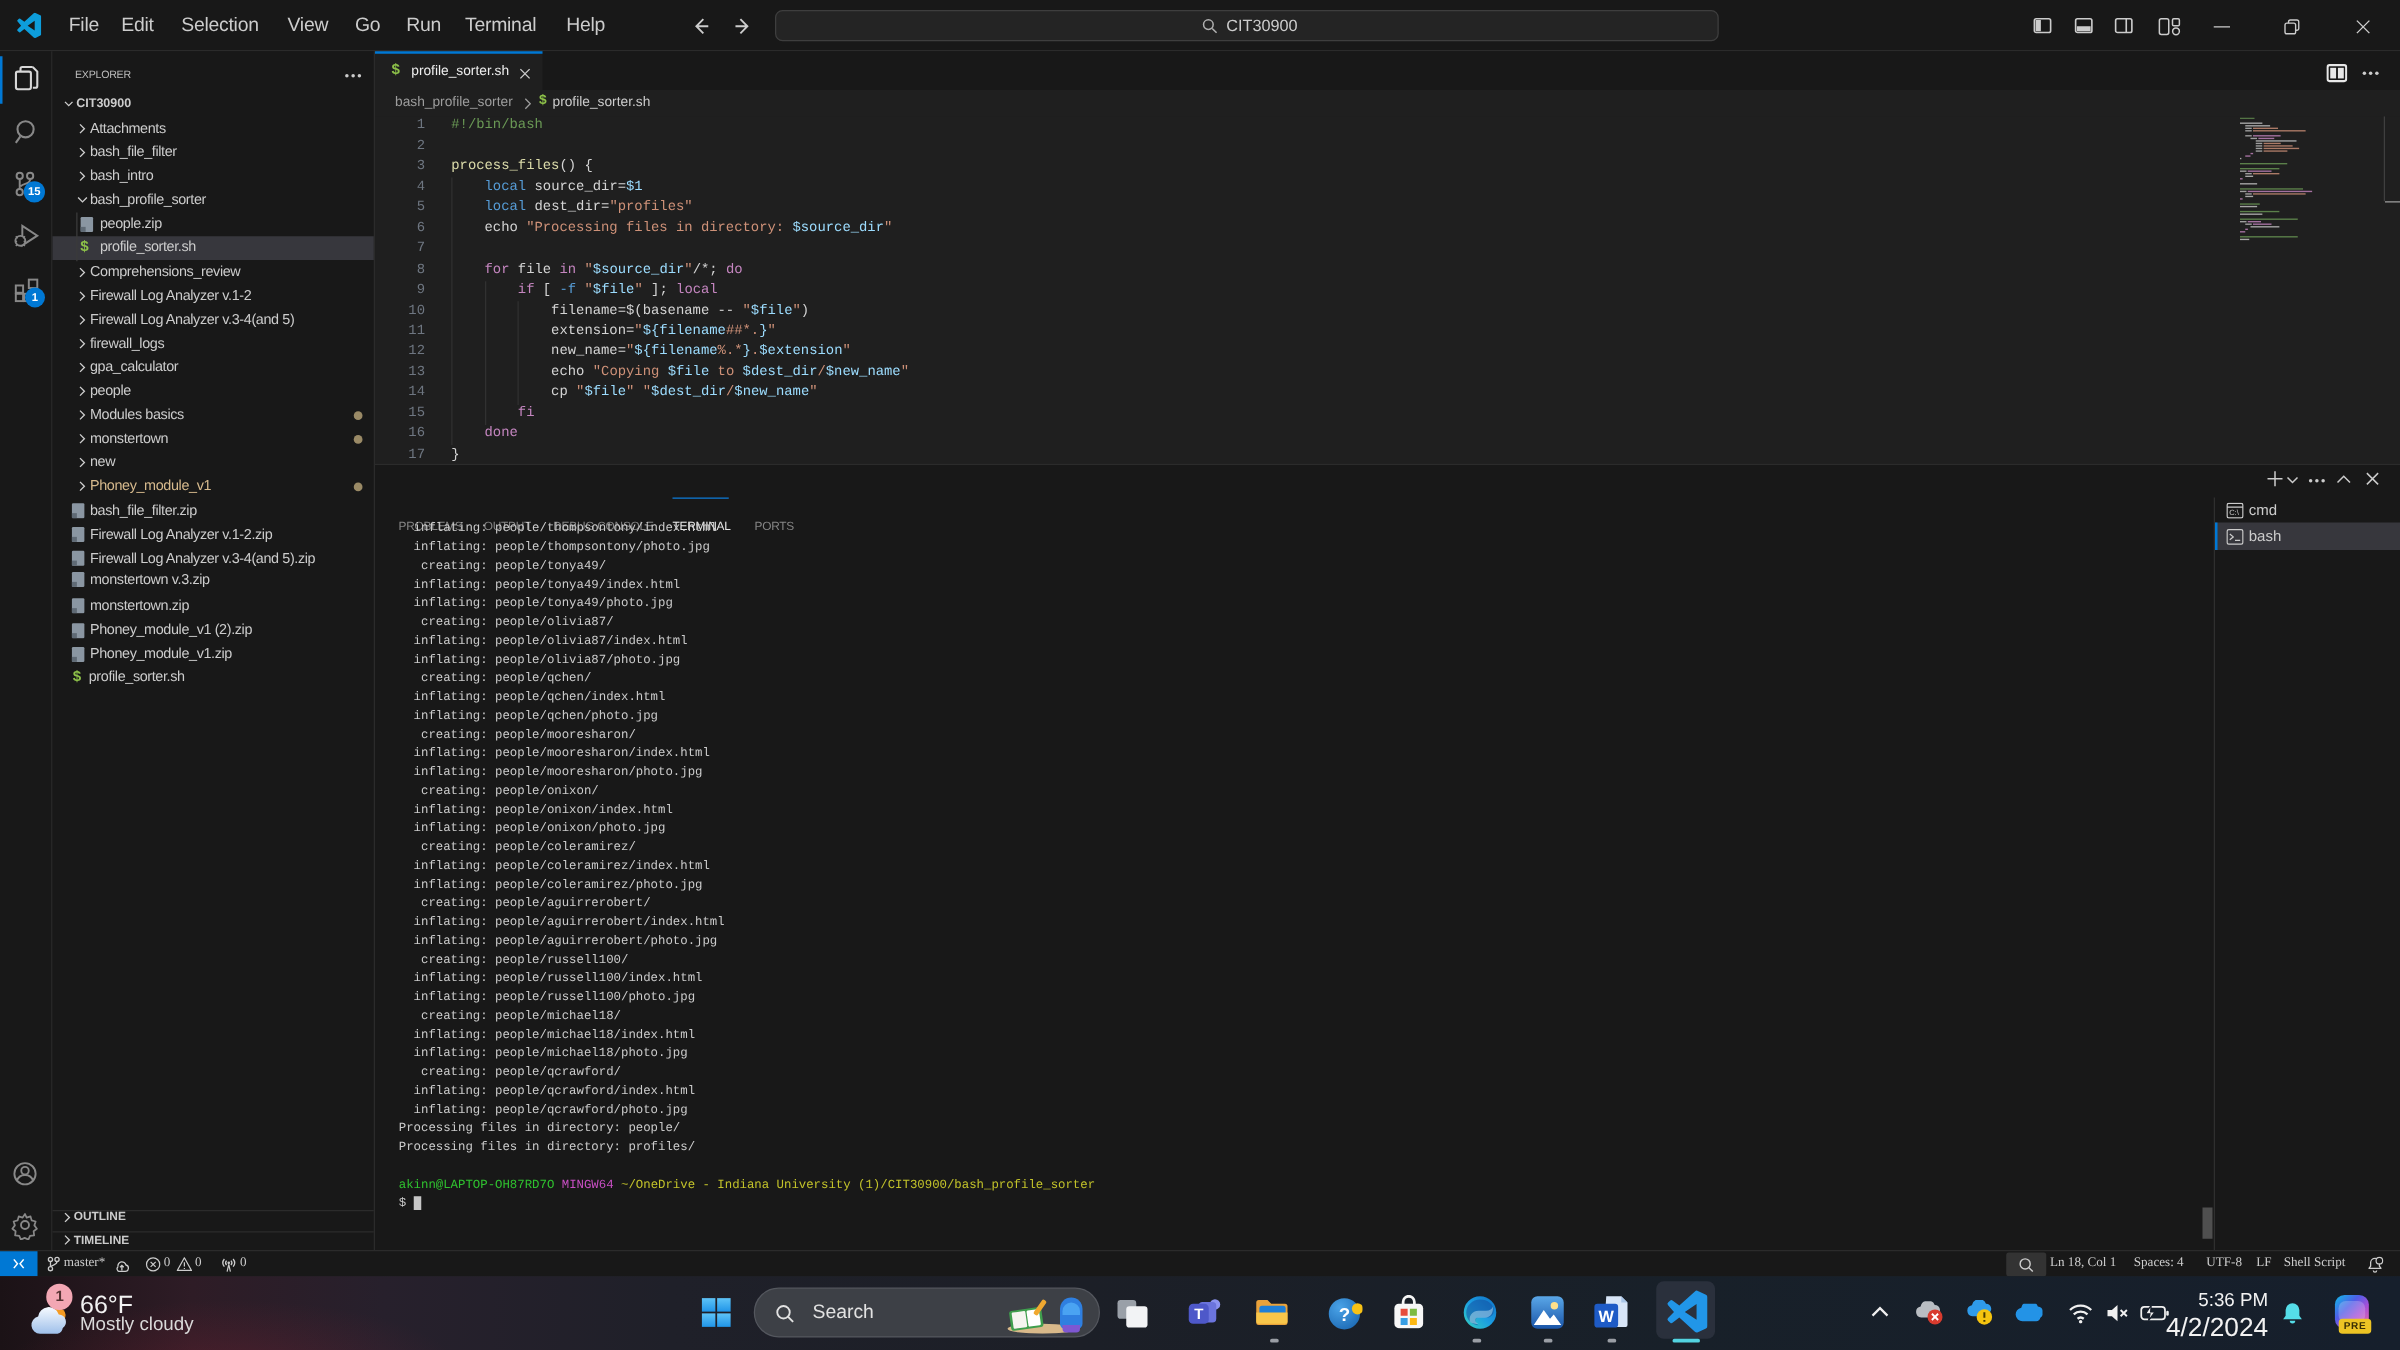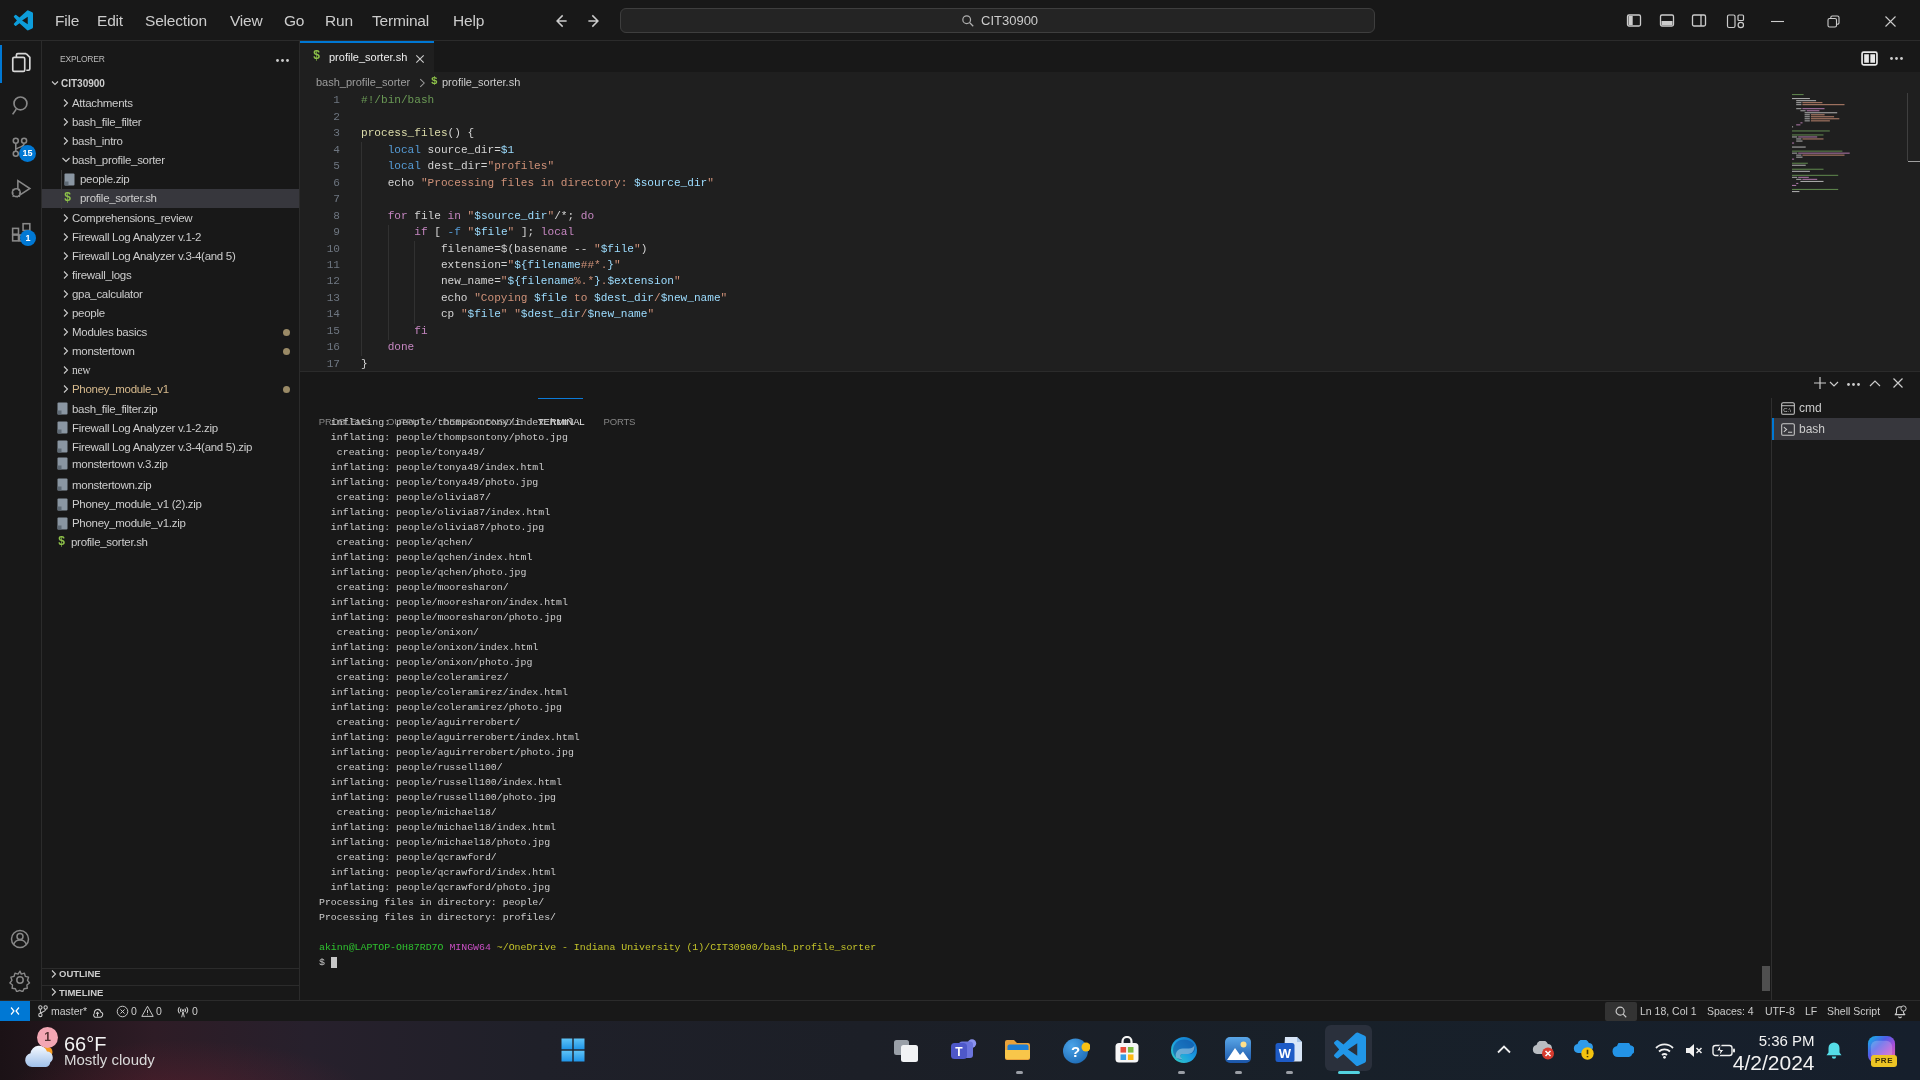--- a/index.html
+++ b/index.html
@@ -39,21 +39,21 @@
   .c4 { color:#CE9178; } 
   .c5 { color:#9CDCFE; } 
   
   #panel { left:300px; top:372px; width:1620px; height:628px; background:#181818; }
   .ptab { position:absolute; top:0; height:27px; line-height:27px; font-size:9.5px; color:#868686; letter-spacing:-0.2px;margin-top:36px; }
   #term { position:absolute; left:19px; top:42.8px; font-size:9.9px; line-height:15px;
     font-family:"Liberation Mono",monospace; color:#cccccc; white-space:pre; }
   .tg { color:#2fc22f; } .tm { color:#c94fc4; } .ty { color:#c3c32a; }
   
   #statusbar { left:0; top:1000px; width:1920px; height:21px; background:#181818; border-top:1px solid #2b2b2b;
-    font-size:10.5px; color:#cccccc; }
+    font-size:10.5px; color:#cccccc;font-family:Liberation Serif, serif; }
   .sbitem { position:absolute; top:0; height:20px; line-height:20px; white-space:nowrap; }
   
   #taskbar { left:0; top:1021px; width:1920px; height:59px;
     background:linear-gradient(90deg,#1b1216 0%,#2e1c26 8%,#27202c 16%,#1f2029 28%,#1c1f27 45%,#182029 70%,#161f2c 100%); }
   .dash { position:absolute; top:1071px; width:7px; height:3px; border-radius:1.5px; background:#9a9ea5; }
 </style>
 </head>
 <body>
 <div id="stage">
   <div class="abs" id="titlebar">
@@ -240,21 +240,21 @@
         <span class="rowlab" style="left:30px;color:#cccccc">Modules basics</span>
         <div class="gitdot"></div>
       </div>
     <div class="row" style="top:300.7px;">
         <svg class="chev" style="left:16px">
           <path d="M6 4.5 L9.5 8 L6 11.5" stroke="#cccccc" stroke-width="1.1" fill="none"></path>
         </svg>
         <span class="rowlab" style="left:30px;color:#cccccc">monstertown</span>
         <div class="gitdot"></div>
       </div>
-    <div class="row" style="top:319.8px;font-family:Liberation Serif, serif;">
+    <div class="row" style="top:319.8px;">
         <svg class="chev" style="left:16px">
           <path d="M6 4.5 L9.5 8 L6 11.5" stroke="#cccccc" stroke-width="1.1" fill="none"></path>
         </svg>
         <span class="rowlab" style="left:30px;color:#cccccc">new</span>
       </div>
     <div class="row" style="top:338.9px;">
         <svg class="chev" style="left:16px">
           <path d="M6 4.5 L9.5 8 L6 11.5" stroke="#cccccc" stroke-width="1.1" fill="none"></path>
         </svg>
         <span class="rowlab" style="left:30px;color:#d7ba8d">Phoney_module_v1</span>
@@ -597,20 +597,39 @@
         <stop offset="0" stop-color="#5ec3f7"></stop>
             <stop offset="1" stop-color="#2095e8"></stop>
           </linearGradient>
         </defs>
       <rect x="0.5" y="0.5" width="10.8" height="10.8" fill="url(#wing)"></rect>
       <rect x="12.7" y="0.5" width="10.8" height="10.8" fill="url(#wing)"></rect>
       <rect x="0.5" y="12.7" width="10.8" height="10.8" fill="url(#wing)"></rect>
       <rect x="12.7" y="12.7" width="10.8" height="10.8" fill="url(#wing)"></rect>
     </svg>
 
+    <div class="abs" style="left:603px;top:9px;width:277px;height:40px;border-radius:20px;background:#3d4046;border:1px solid #54575e">
+      <svg class="abs" style="left:16px;top:12px" width="16" height="16" viewBox="0 0 16 16">
+        <circle cx="6.8" cy="6.8" r="5" stroke="#e2e2e2" stroke-width="1.5" fill="none"></circle>
+        <path d="M10.5 10.5 L14.5 14.5" stroke="#e2e2e2" stroke-width="1.5"></path>
+      </svg>
+      <div class="abs" style="left:46px;top:10px;font-size:15.5px;color:#e2e2e2">Search</div>
+      <svg class="abs" style="left:200px;top:6px" width="68" height="30" viewBox="0 0 68 30">
+        <ellipse cx="30" cy="26" rx="28" ry="4" fill="#d9b98a"></ellipse>
+        <g transform="rotate(-8 18 18)">
+          <rect x="4" y="10" width="26" height="16" rx="2" fill="#3f9e4d"></rect>
+          <rect x="6" y="11.5" width="11" height="13" rx="1" fill="#f5f5f0"></rect>
+          <rect x="18" y="11.5" width="10" height="13" rx="1" fill="#ffffff"></rect>
+        </g>
+        <rect x="26" y="2" width="4" height="14" rx="1.5" fill="#f0a830" transform="rotate(35 28 9)"></rect>
+        <path d="M44 10 a9 9 0 0 1 18 0 v12 a4 4 0 0 1 -4 4 h-10 a4 4 0 0 1 -4 -4 Z" fill="#2f7fe0"></path>
+        <path d="M46 12 a7 7 0 0 1 14 0 v3 h-14 Z" fill="#4aa3f2"></path>
+        <path d="M46 23 h14 v3 a3 3 0 0 1 -3 3 h-8 a3 3 0 0 1 -3 -3 Z" fill="#7e57d2"></path>
+      </svg>
+    </div>
 
     <svg class="abs" style="left:893px;top:18px" width="28" height="24" viewBox="0 0 28 24">
       <rect x="1" y="1" width="15" height="15" rx="2.5" fill="#9aa0a8"></rect>
       <rect x="8" y="6" width="17" height="17" rx="2.5" fill="#f2f3f5"></rect>
     </svg>
 
     <svg class="abs" style="left:950px;top:15px" width="28" height="27" viewBox="0 0 28 27">
       <circle cx="22" cy="7.5" r="4.2" fill="#8b93f0"></circle>
       <rect x="9" y="5.5" width="14" height="16.5" rx="3" fill="#6b74dd"></rect>
       <rect x="1" y="7" width="16" height="16" rx="3.5" fill="#4e58c9"></rect>

